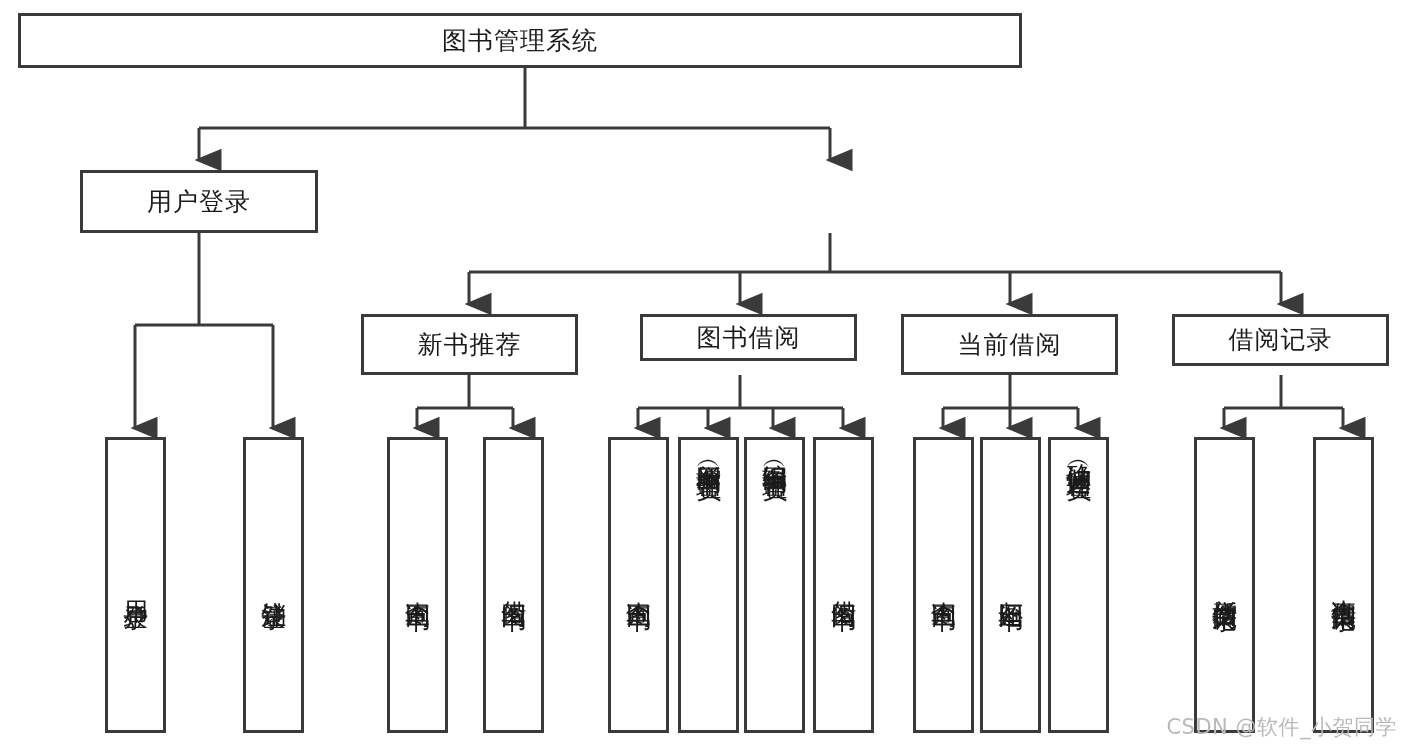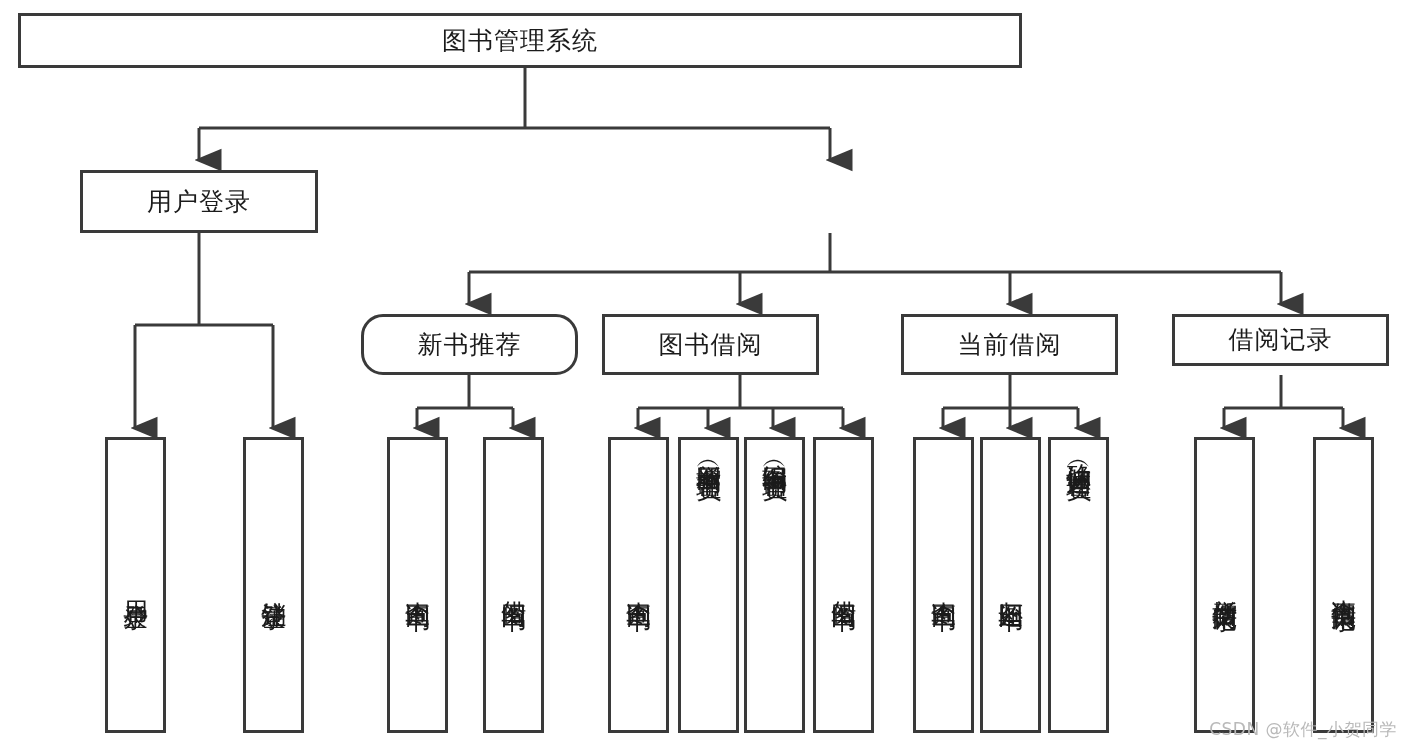--- a/index.html
+++ b/index.html
@@ -61,21 +61,21 @@
     white-space: nowrap;
   }
   .node.v.centered {
     align-items: center;
     padding-top: 0;
   }
   #watermark {
     position: absolute;
     right: 8px;
     bottom: 6px;
-    font-size: 17px;
+    font-size: 21px;
     color: #b9b9b9;
     letter-spacing: 0.5px;
     white-space: nowrap;
     user-select: none;
   }
 </style>
 </head>
 <body>
 
 <div id="diagram-root">
@@ -134,24 +134,24 @@
   </svg>
 
   <div class="node h" style="left:18px; top:13px; width:1004px; height:55px;">
     <span class="label">图书管理系统</span>
   </div>
 
   <div class="node h" style="left:80px; top:170px; width:238px; height:63px;">
     <span class="label">用户登录</span>
   </div>
 
-  <div class="node h" style="left:361px; top:314px; width:217px; height:61px;border-radius:22px;">
+  <div class="node h" style="left:361px; top:314px; width:217px; height:61px;">
     <span class="label">新书推荐</span>
   </div>
-  <div class="node h" style="left:602px; top:314px; width:217px; height:61px;">
+  <div class="node h" style="left:640px; top:314px; width:217px; height:47px;">
     <span class="label">图书借阅</span>
   </div>
   <div class="node h" style="left:901px; top:314px; width:217px; height:61px;">
     <span class="label">当前借阅</span>
   </div>
   <div class="node h" style="left:1172px; top:314px; width:217px; height:52px;">
     <span class="label">借阅记录</span>
   </div>
 
   <div class="node v centered" style="left:105px; top:437px; width:61px; height:296px;">

